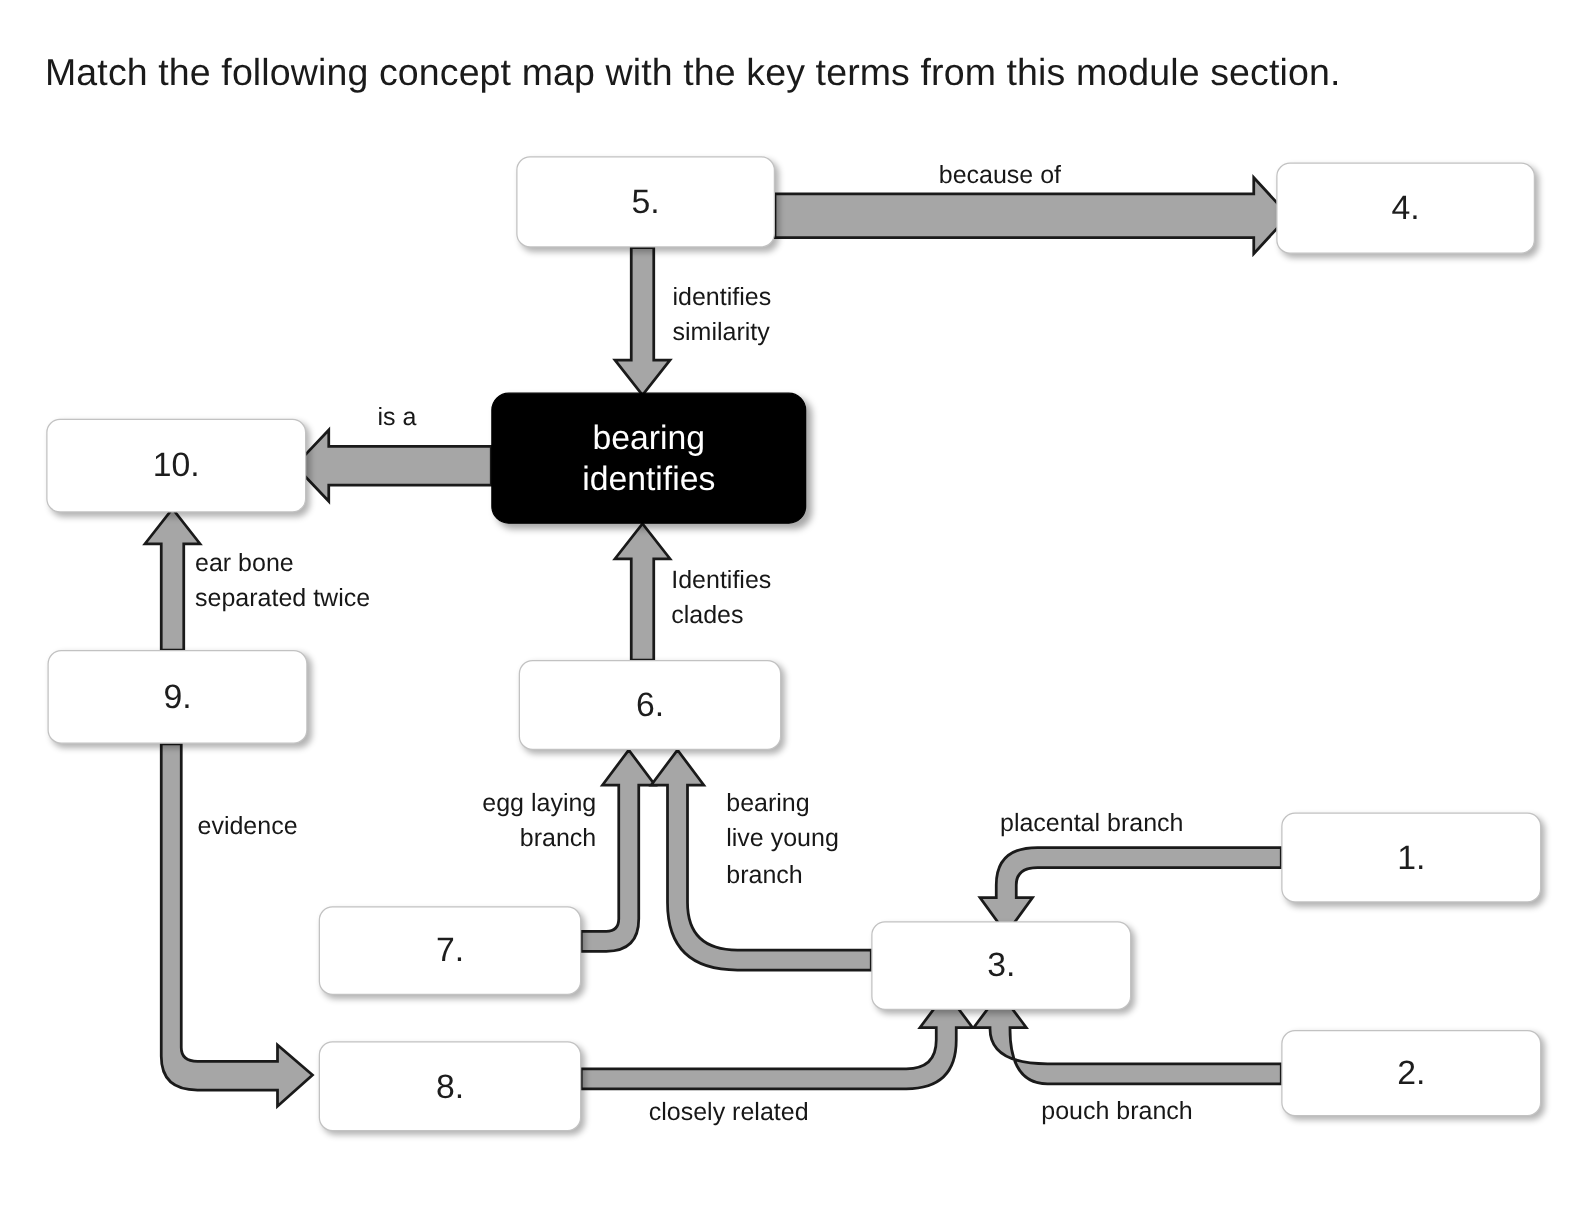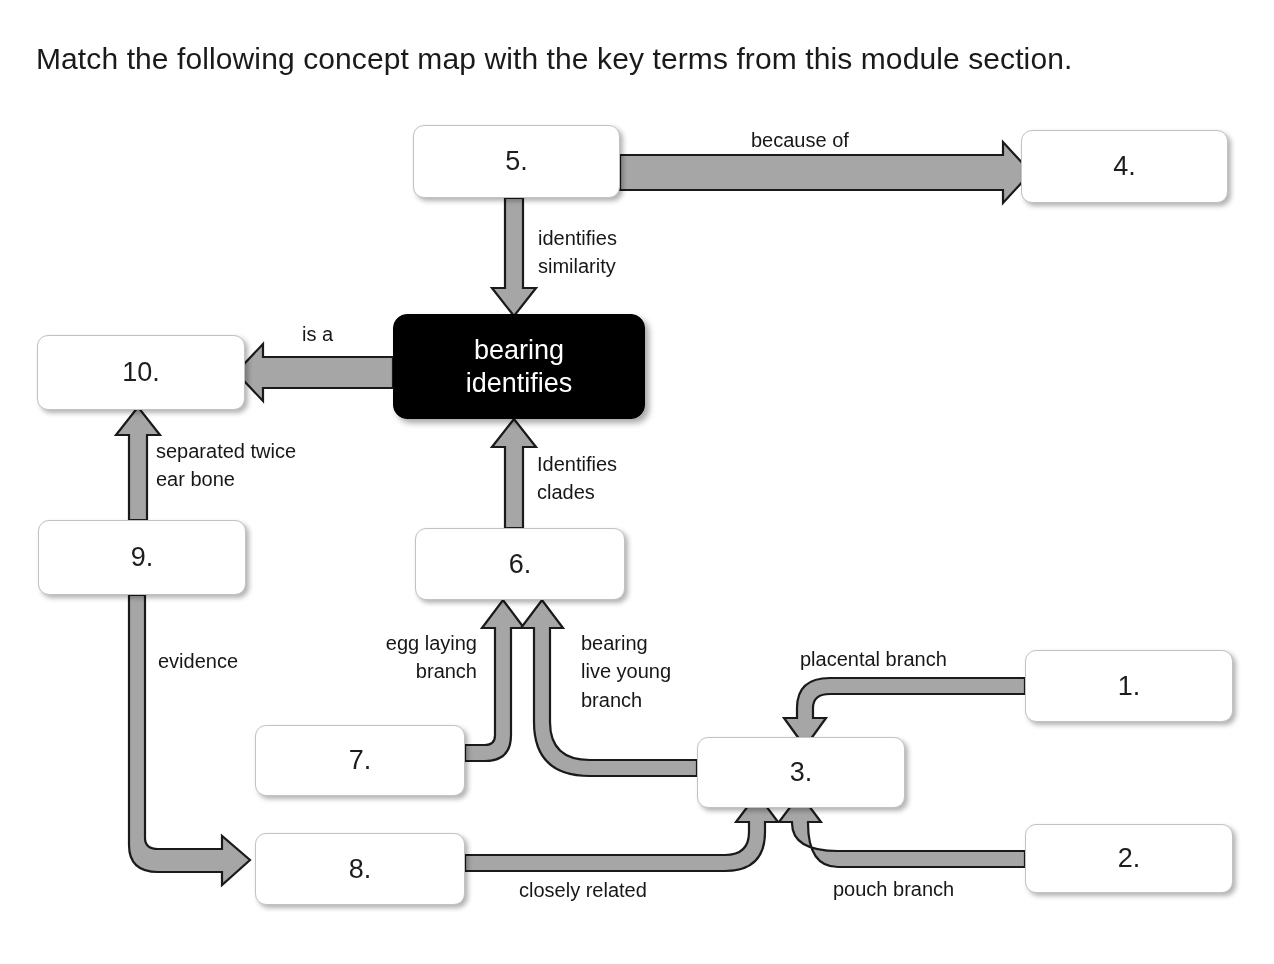--- a/index.html
+++ b/index.html
@@ -183,22 +183,22 @@
   <div class="elabel" style="left:538px;top:224px;">
     <div>identifies</div>
     <div>similarity</div>
   </div>
 
   <div class="elabel" style="left:302px;top:320px;">
     <span>is a</span>
   </div>
 
   <div class="elabel" style="left:156px;top:437px;">
+    <div>ear bone</div>
     <div>separated twice</div>
-    <div>ear bone</div>
   </div>
 
   <div class="elabel" style="left:537px;top:450px;">
     <div>Identifies</div>
     <div>clades</div>
   </div>
 
   <div class="elabel r" style="left:347px;top:629px;width:130px;">
     <div>egg laying</div>
     <div>branch</div>

